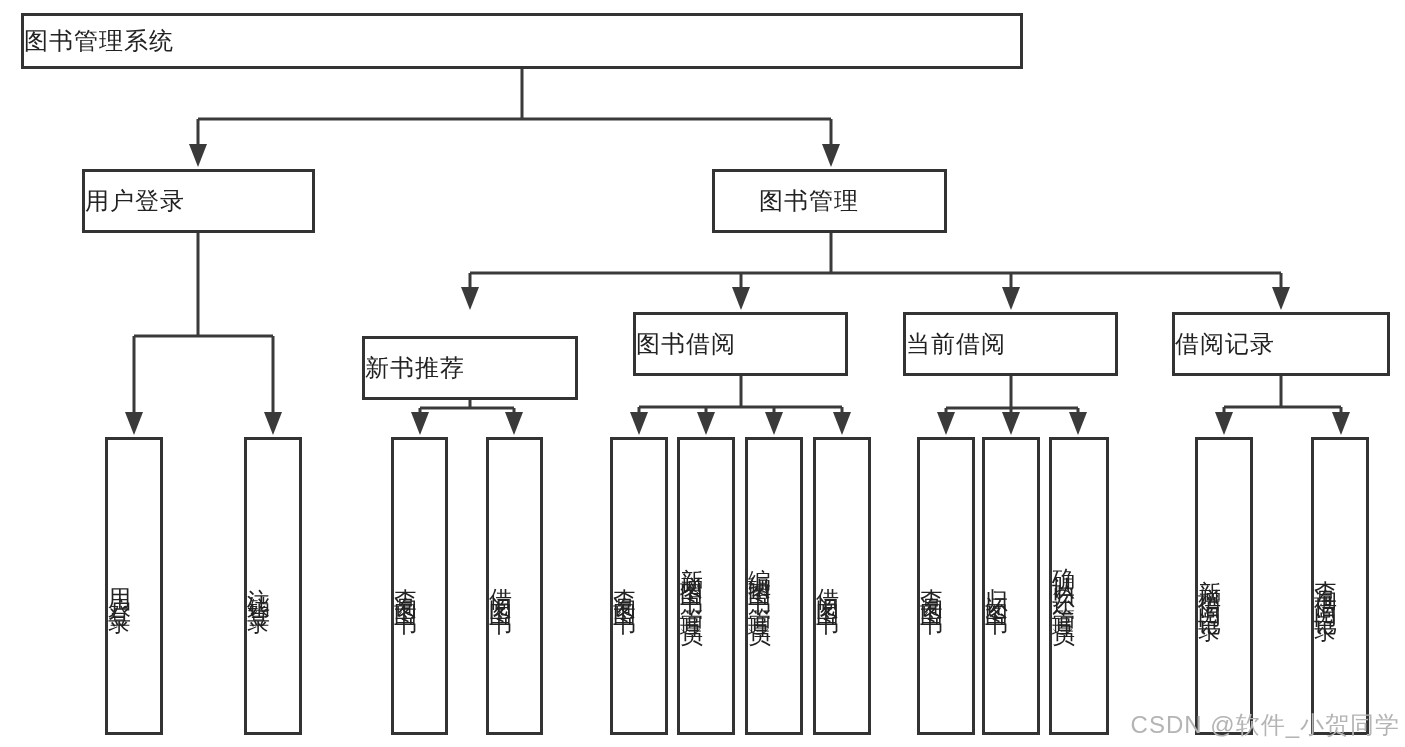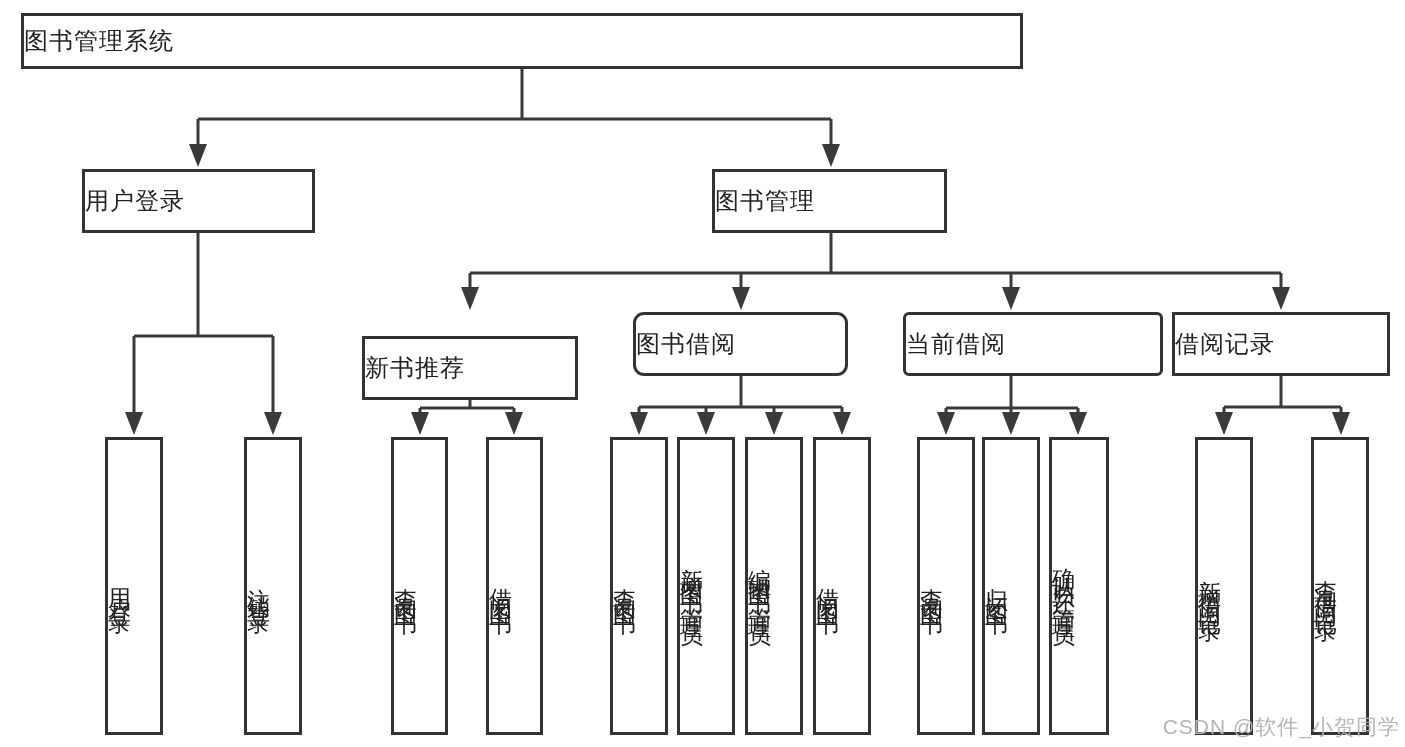--- a/index.html
+++ b/index.html
@@ -47,21 +47,21 @@
     font-size: 23px;
     line-height: 1;
     letter-spacing: 8px;
     white-space: nowrap;
     color: #222222;
   }
   .watermark {
     position: absolute;
     right: 5px;
     bottom: 6px;
-    font-size: 21px;
+    font-size: 24px;
     letter-spacing: 1px;
     color: #b4b4b4;
     white-space: nowrap;
   }
 </style>
 </head>
 <body>
 
 <div class="stage">
 
@@ -136,31 +136,31 @@
     </g>
   </svg>
 
   <div class="node h-node" style="left:21px; top:13px; width:1002px; height:56px;">
     <span>图书管理系统</span>
   </div>
 
   <div class="node h-node" style="left:82px; top:169px; width:233px; height:64px;">
     <span>用户登录</span>
   </div>
-  <div class="node h-node" style="left:712px; top:169px; width:235px; height:64px;">
+  <div class="node h-node" style="left:712px; top:169px; width:235px; height:64px;padding-left:44px;">
     <span>图书管理</span>
   </div>
 
   <div class="node h-node" style="left:362px; top:312px; width:216px; height:64px;margin-top:24px;">
     <span>新书推荐</span>
   </div>
-  <div class="node h-node" style="left:633px; top:312px; width:215px; height:64px;border-radius:11px;">
+  <div class="node h-node" style="left:633px; top:312px; width:215px; height:64px;">
     <span>图书借阅</span>
   </div>
-  <div class="node h-node" style="left:903px; top:312px; width:260px; height:64px;border-radius:6px;">
+  <div class="node h-node" style="left:903px; top:312px; width:215px; height:64px;">
     <span>当前借阅</span>
   </div>
   <div class="node h-node" style="left:1172px; top:312px; width:218px; height:64px;">
     <span>借阅记录</span>
   </div>
 
   <div class="node v-node" style="left:105px;">
     <span class="vtext">用户登录</span>
   </div>
   <div class="node v-node" style="left:244px;">

